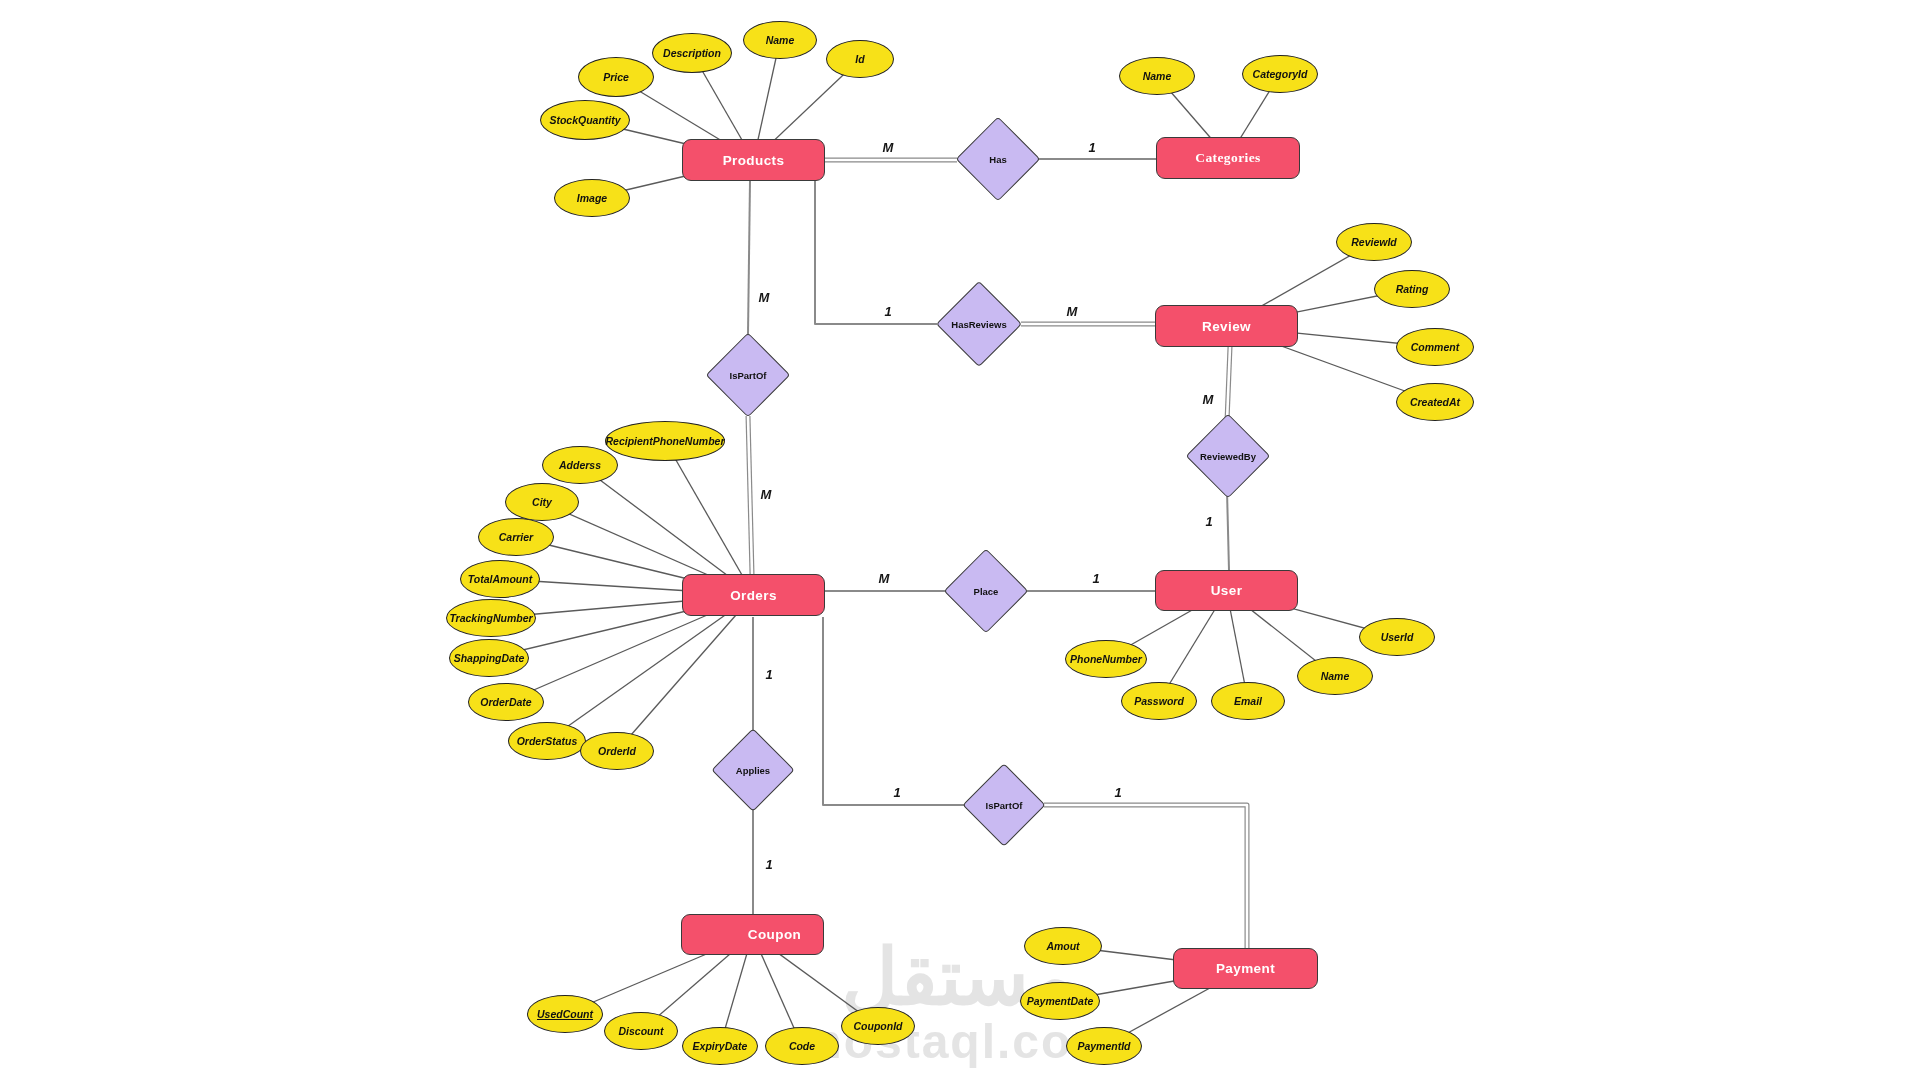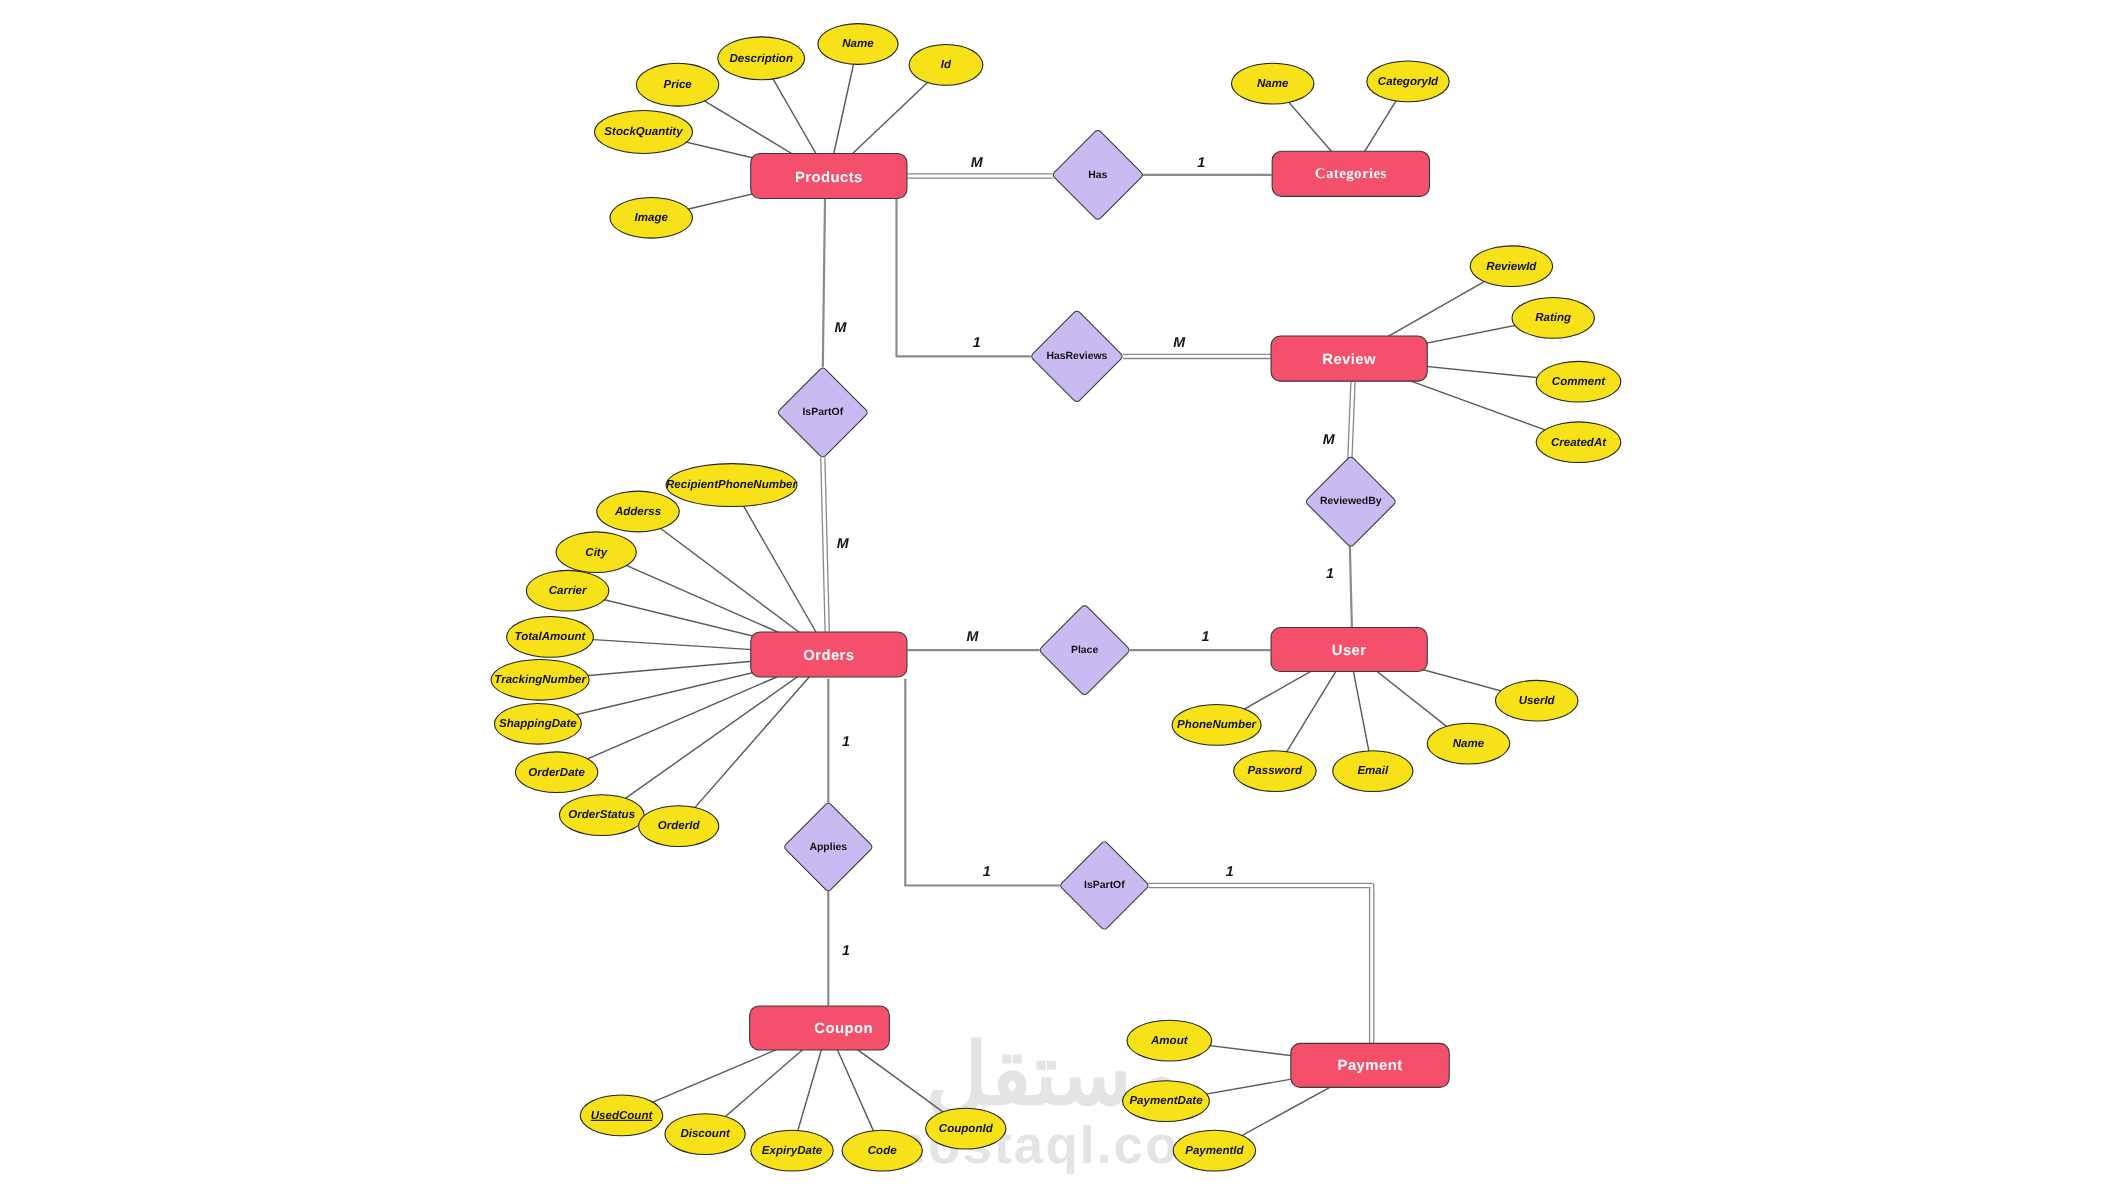--- a/index.html
+++ b/index.html
@@ -231,21 +231,21 @@
     </div>
     <div class="node entity" style="left: 1155px; top: 305px; width: 143px; height: 42px; background: rgb(244, 80, 107);">
       <span>Review</span>
     </div>
     <div class="node entity" style="left: 682px; top: 574px; width: 143px; height: 42px; background: rgb(244, 80, 107);">
       <span>Orders</span>
     </div>
     <div class="node entity" style="left: 1155px; top: 570px; width: 143px; height: 41px; background: rgb(244, 80, 107);">
       <span>User</span>
     </div>
-    <div class="node entity" style="left: 681px; top: 914px; width: 128px; height: 41px; background: rgb(244, 80, 107); padding-left: 44px;">
+    <div class="node entity" style="left: 681px; top: 914px; width: 143px; height: 41px; background: rgb(244, 80, 107); padding-left: 44px;">
       <span>Coupon</span>
     </div>
     <div class="node entity" style="left: 1173px; top: 948px; width: 145px; height: 41px; background: rgb(244, 80, 107);">
       <span>Payment</span>
     </div>
     <span class="card" style="left: 888px; top: 147px;">M</span>
     <span class="card" style="left: 1092px; top: 147px;">1</span>
     <span class="card" style="left: 888px; top: 311px;">1</span>
     <span class="card" style="left: 1072px; top: 311px;">M</span>
     <span class="card" style="left: 764px; top: 297px;">M</span>

